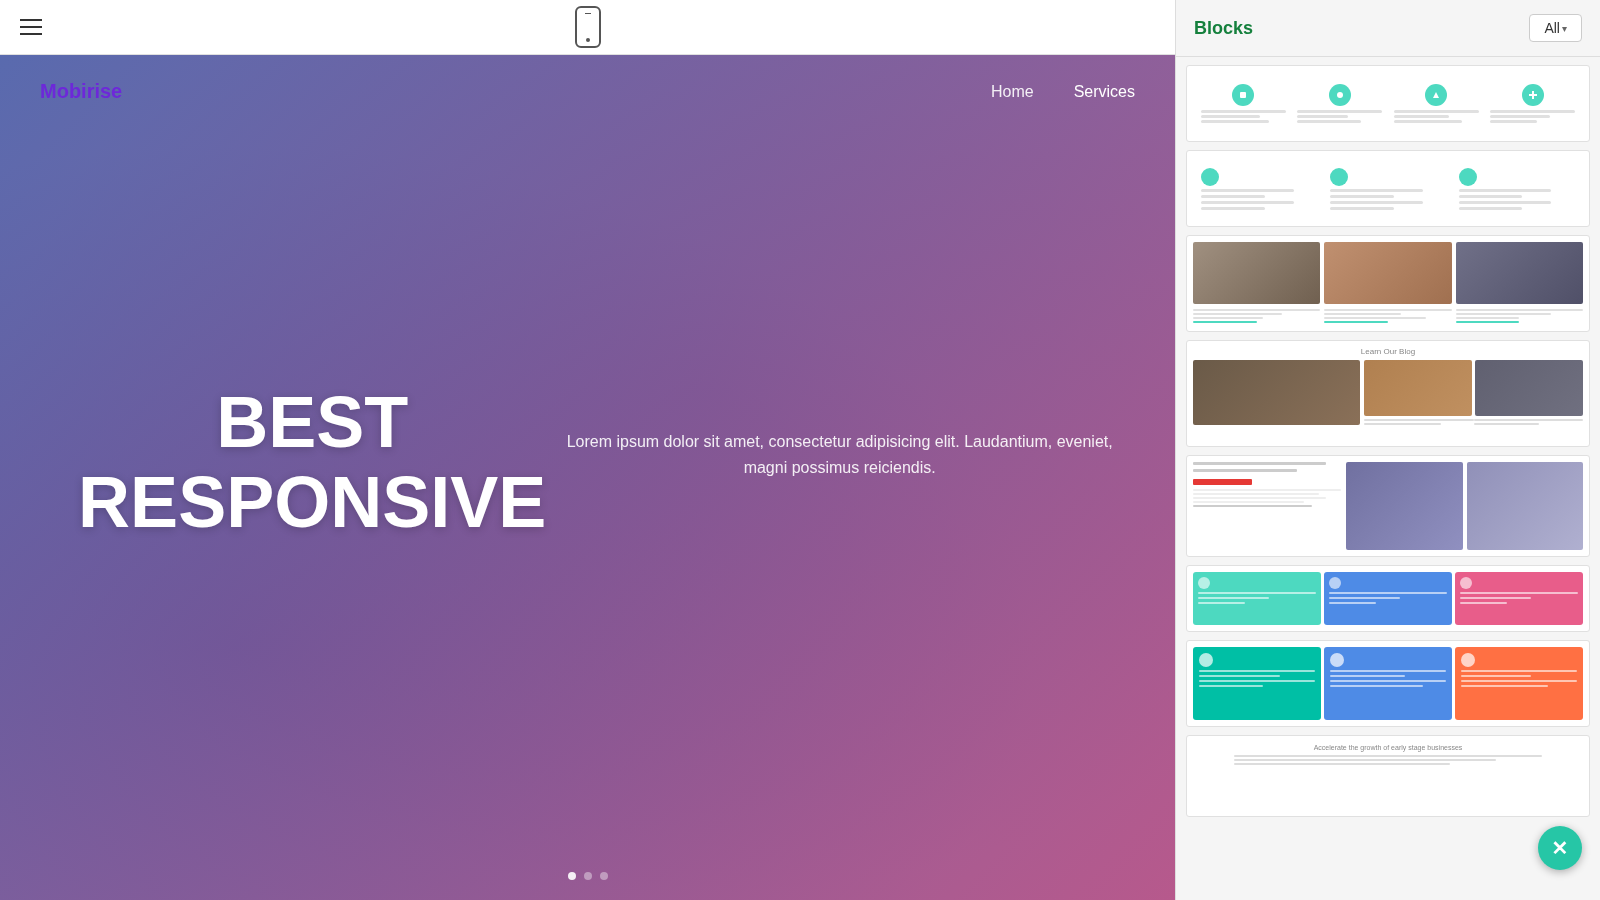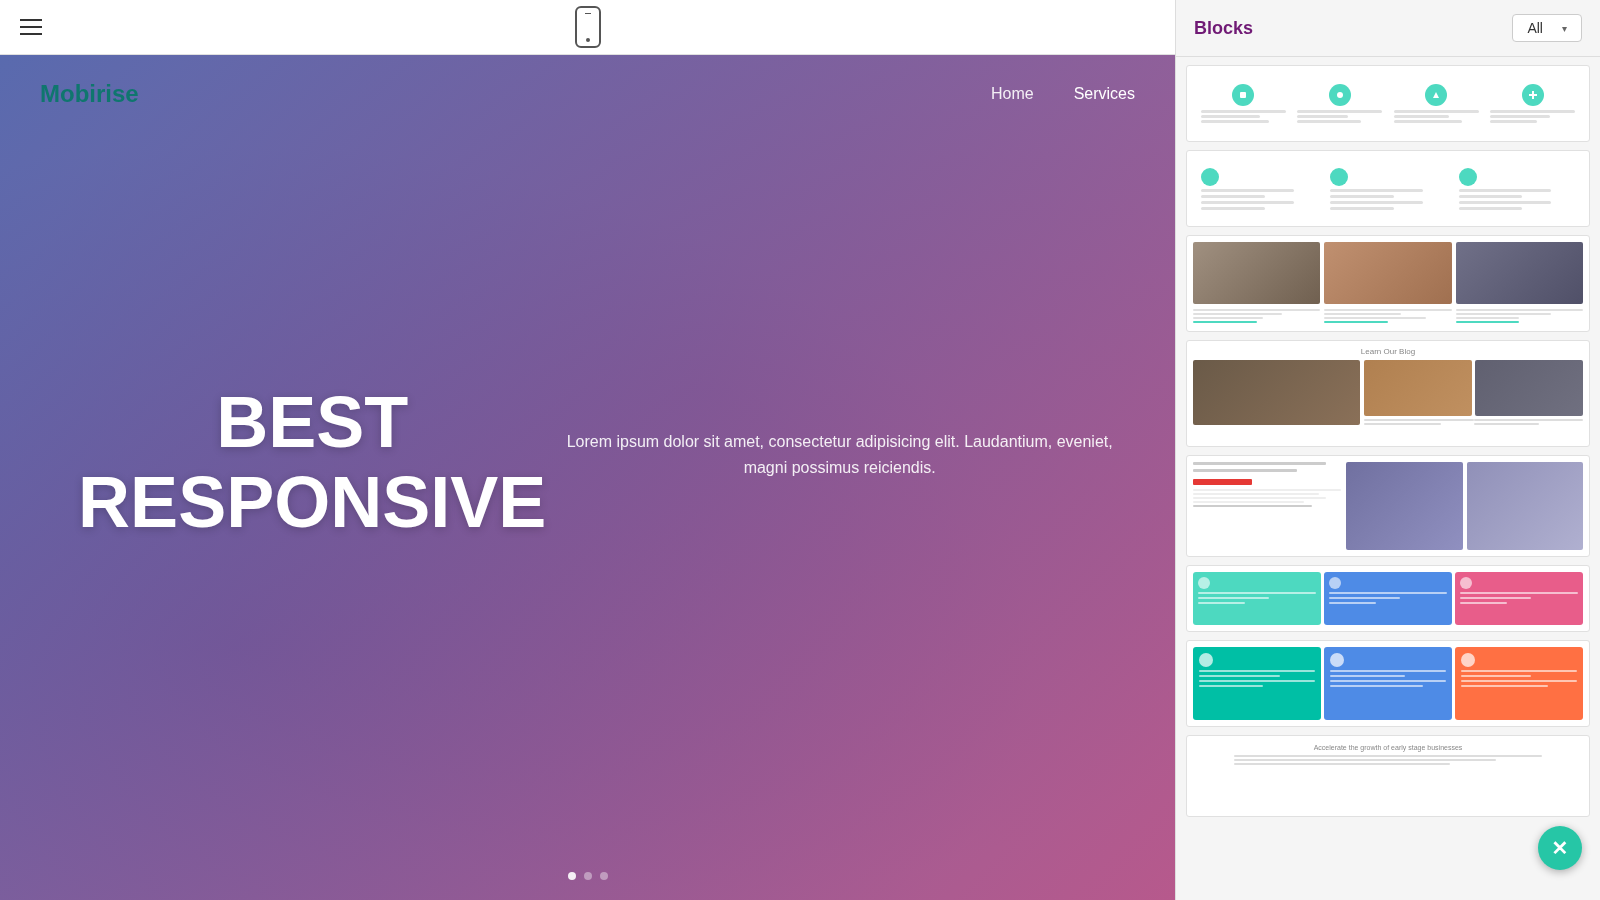--- a/index.html
+++ b/index.html
@@ -105,22 +105,22 @@
       top: 0;
       left: 0;
       right: 0;
       z-index: 5;
       display: flex;
       align-items: center;
       justify-content: space-between;
       padding: 25px 40px;
     }
     .hero-nav-brand {
-      color: #0f766e;
-      font-size: 24px;
+      color: #6d28d9;
+      font-size: 20px;
       font-weight: bold;
     }
     .hero-nav-links {
       display: flex;
       gap: 40px;
     }
     .hero-nav-link {
       color: #fff;
       font-size: 16px;
       text-decoration: none;
@@ -216,32 +216,32 @@
       padding: 14px 18px;
       display: flex;
       align-items: center;
       justify-content: space-between;
       border-bottom: 1px solid #ddd;
       flex-shrink: 0;
     }
     .panel-title {
       font-size: 18px;
       font-weight: bold;
-      color: #701a75;
+      color: #15803d;
     }
     .all-button {
       background: #fff;
       border: 1px solid #ccc;
       border-radius: 4px;
       padding: 5px 14px;
       font-size: 14px;
       cursor: pointer;
       display: flex;
       align-items: center;
-      gap: 19px;
+      gap: 2px;
       color: #333;
     }
     .all-button .chevron {
       font-size: 10px;
       color: #666;
     }
 
     .panel-scroll {
       flex: 1;
       overflow-y: auto;

